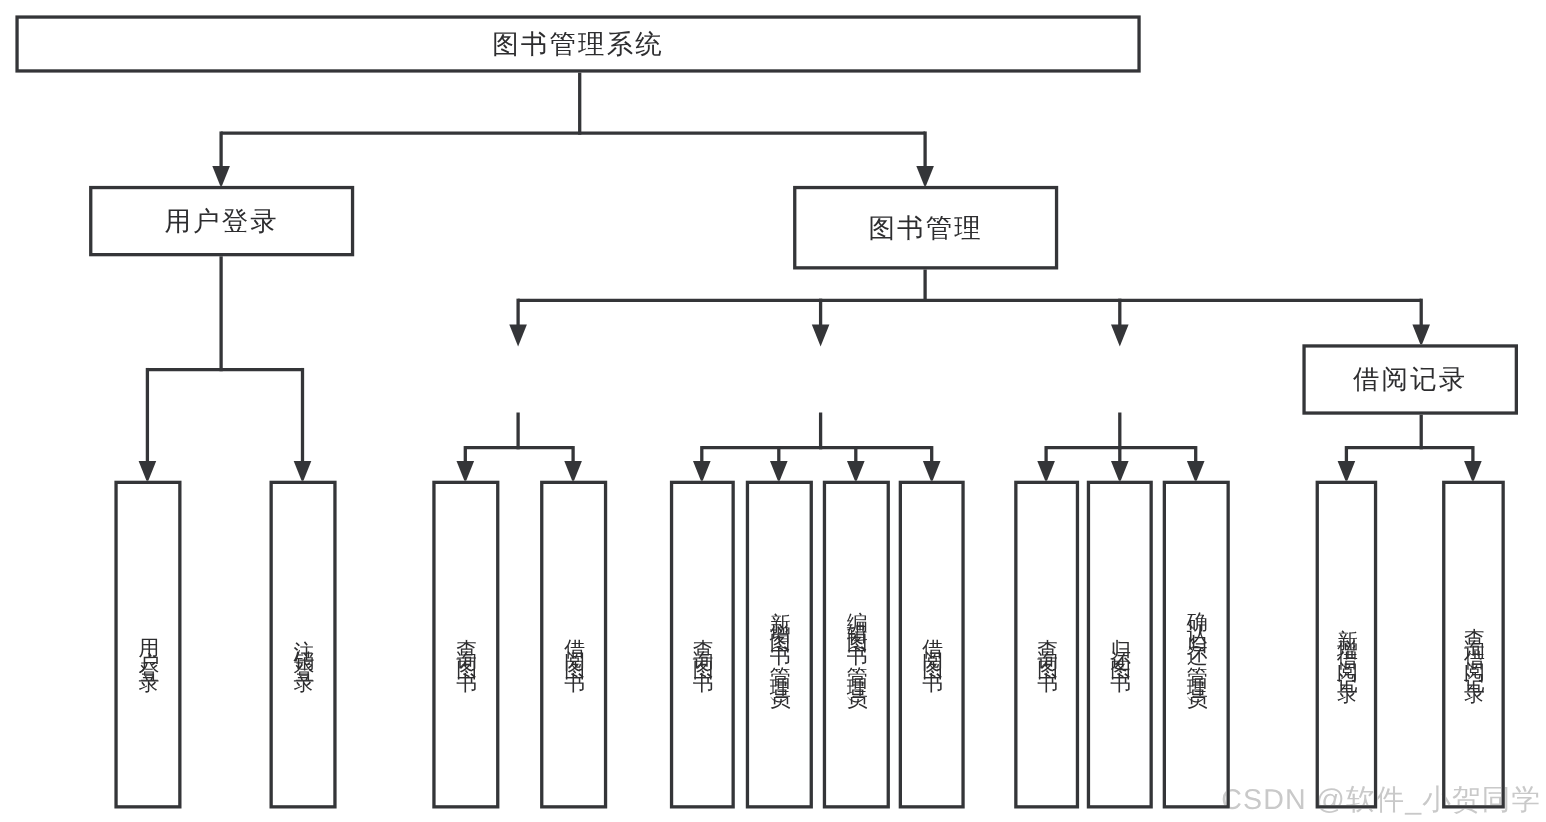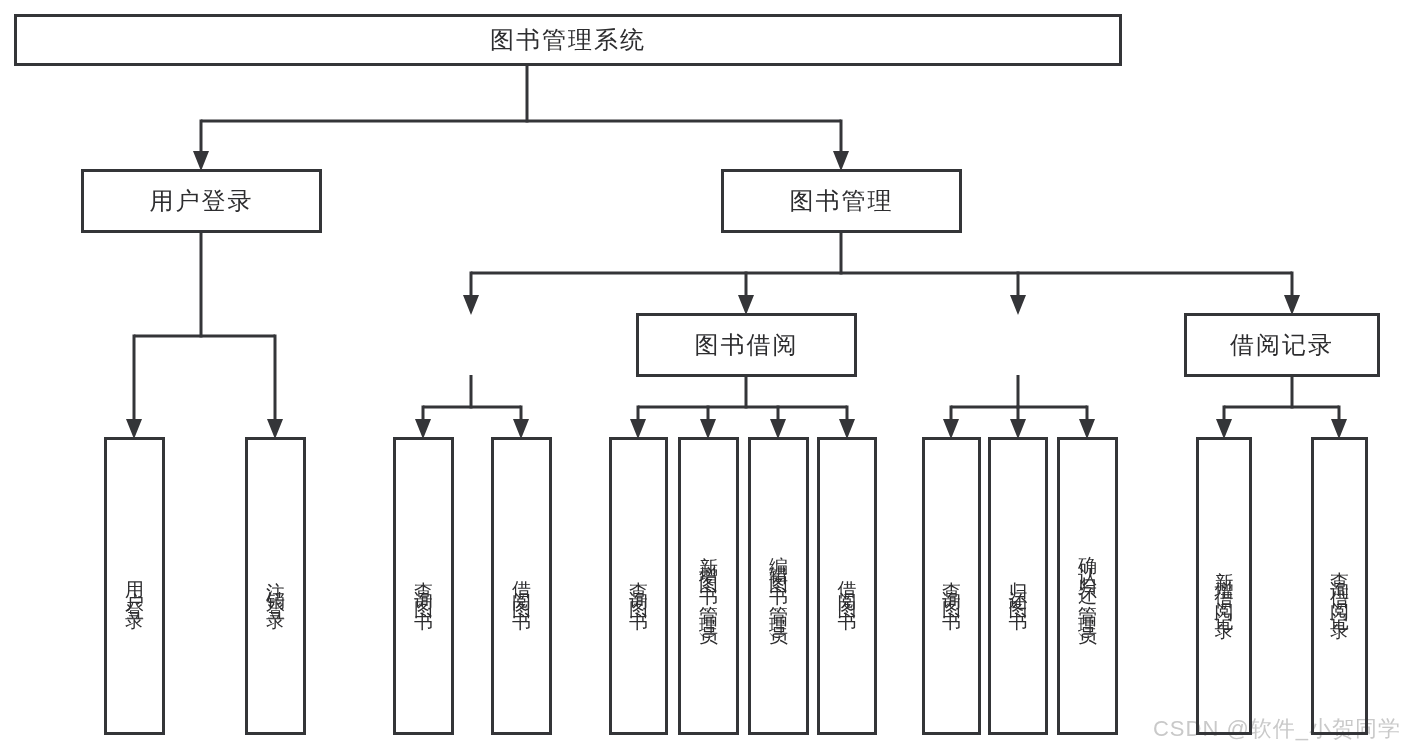--- a/index.html
+++ b/index.html
@@ -49,21 +49,21 @@
     font-size: 19px;
     letter-spacing: 10px;
     line-height: 1.25;
     color: var(--text);
     white-space: nowrap;
   }
   .watermark {
     position: absolute;
     right: 4px;
     bottom: 3px;
-    font-size: 22px;
+    font-size: 26px;
     letter-spacing: 1px;
     color: var(--watermark-text);
     mix-blend-mode: darken;
     z-index: 3;
     white-space: nowrap;
   }
 </style>
 </head>
 <body>
 
@@ -138,34 +138,31 @@
     <g>
       <line x1="1292" y1="375" x2="1292" y2="408.5"></line>
       <line x1="1224" y1="407" x2="1339" y2="407"></line>
       <line x1="1224" y1="405.5" x2="1224" y2="421"></line>
       <polygon points="1216,419 1232,419 1224,439"></polygon>
       <line x1="1339" y1="405.5" x2="1339" y2="421"></line>
       <polygon points="1331,419 1347,419 1339,439"></polygon>
     </g>
   </svg>
 
-  <div class="box" style="left:14px; top:14px; width:1108px; height:52px;align-items:center;">
+  <div class="box" style="left:14px; top:14px; width:1023px; height:52px;align-items:center;">
     <span class="hlabel">图书管理系统</span>
   </div>
 
   <div class="box" style="left:81px; top:169px; width:241px; height:64px;">
     <span class="hlabel">用户登录</span>
   </div>
-  <div class="box" style="left:721px; top:169px; width:241px; height:64px;">
+  <div class="box" style="left:721px; top:169px; width:241px; height:76px;">
     <span class="hlabel">图书管理</span>
   </div>
 
-  <div class="box" style="left:636px; top:313px; width:221px; height:64px;">
-    <span class="hlabel">图书借阅</span>
-  </div>
   <div class="box" style="left:1184px; top:313px; width:196px; height:64px;">
     <span class="hlabel">借阅记录</span>
   </div>
 
   <div class="box" style="left:104px; top:437px; width:61px; height:298px;">
     <span class="vlabel">用户登录</span>
   </div>
   <div class="box" style="left:245px; top:437px; width:61px; height:298px;">
     <span class="vlabel">注销登录</span>
   </div>

